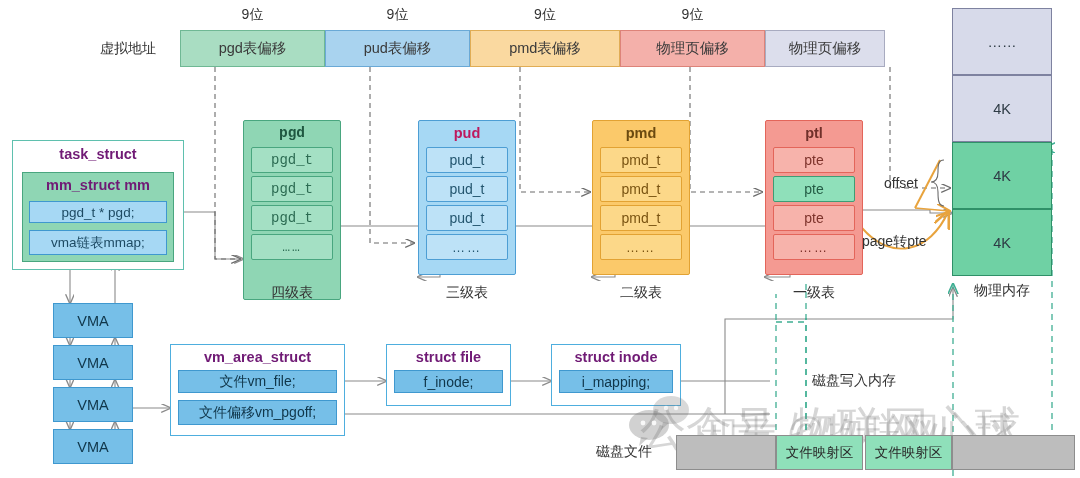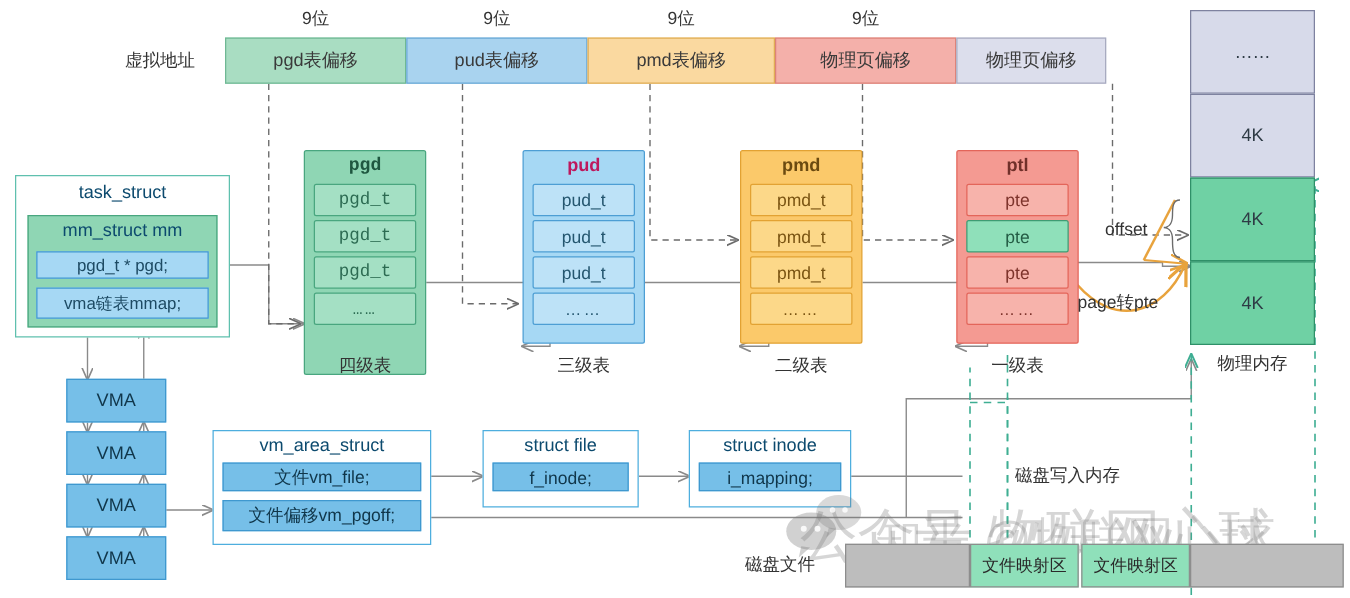--- a/index.html
+++ b/index.html
@@ -44,21 +44,21 @@
   .tbl-red .cell{background:#f7b3ab;border-color:#e3655a;color:#7d332b;}
   .tbl-red .thd{color:#70302a;}
   .cell.hl{background:#8fe0ba;border-color:#3f9c74;color:#245c45;}
   .tbl-caption{font-size:14px;color:#333;text-align:center;}
   .dots{letter-spacing:2px;font-size:13px;color:#6b6b6b;}
 
   
   .outer-box{border:1px solid #5fc0ae;background:#ffffff;}
   .grn-box{background:#8fd6b4;border:1px solid #49a67f;}
   .blu-cell{background:#a6d8f4;border:1px solid #3f98cf;font-size:13.5px;color:#1d4a63;}
-  .ttl{font-weight:normal;font-size:14.5px;color:#0c4a6e;text-align:center;}
+  .ttl{font-weight:bold;font-size:14.5px;color:#701a75;text-align:center;}
 
   
   .vma{background:#76bfe8;border:1px solid #3f98cf;color:#10364a;font-size:14.5px;}
 
   
   .st-box{background:#ffffff;border:1px solid #4eaede;}
   .st-cell{background:#76bfe8;border:1px solid #3f98cf;color:#10364a;font-size:14px;}
 
   
   .pm-gray{background:#d7daea;border:1px solid #7e82a0;}

